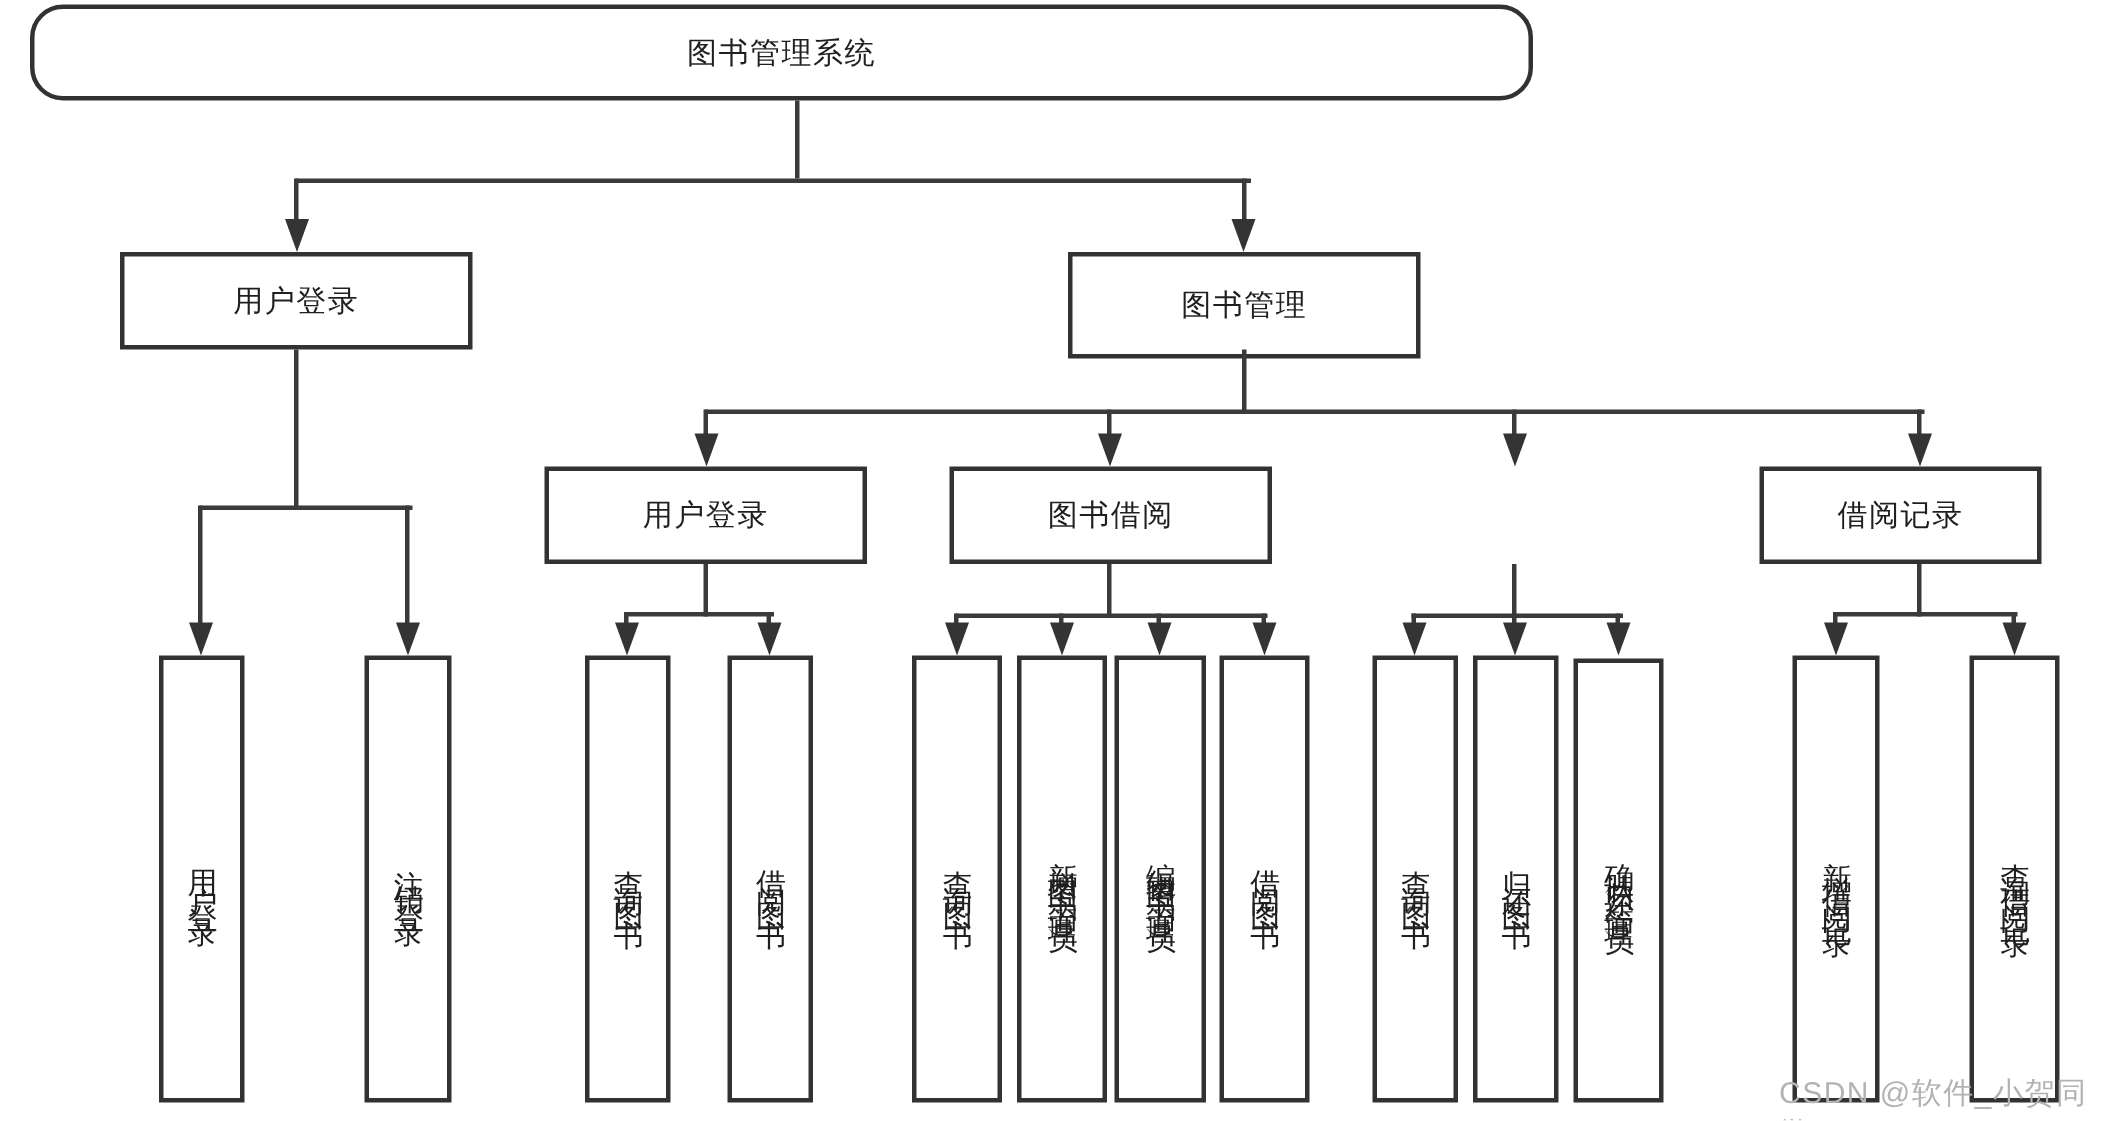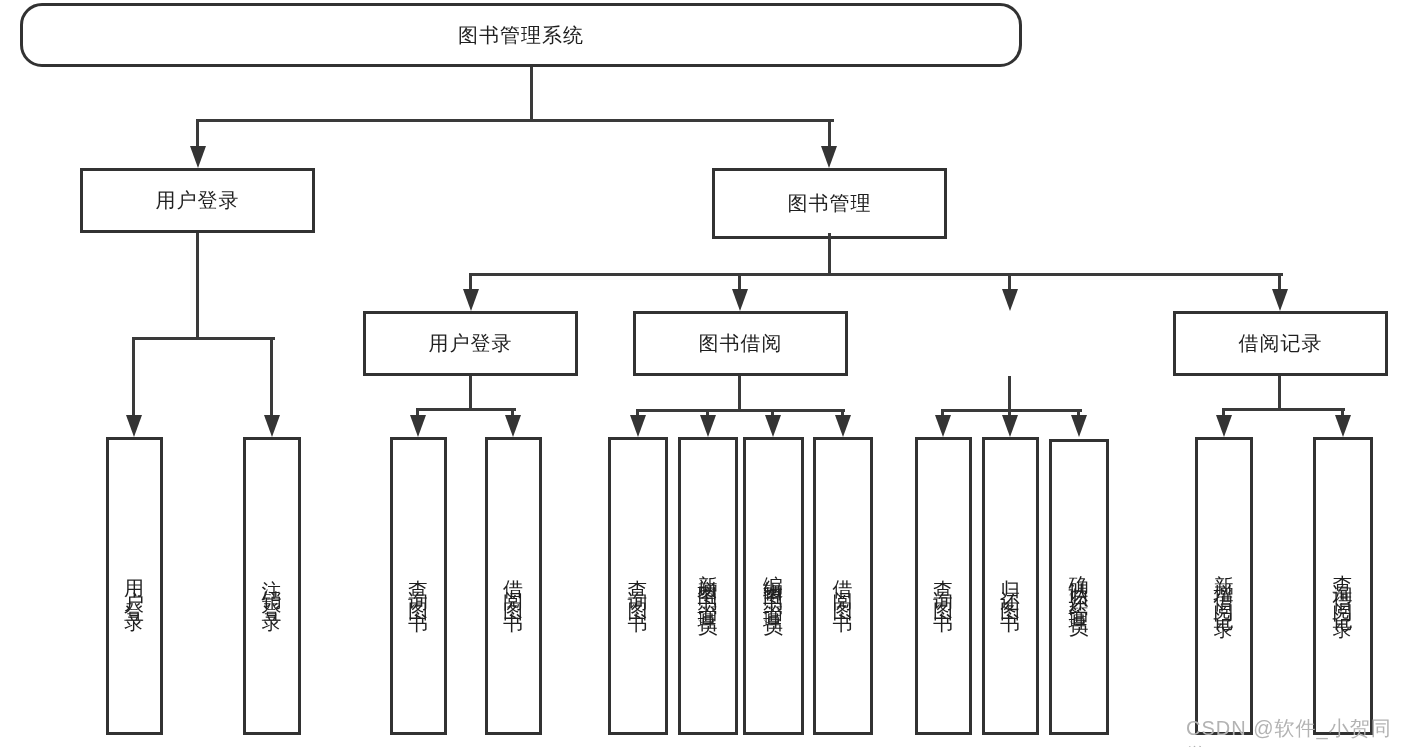--- a/index.html
+++ b/index.html
@@ -72,21 +72,21 @@
   <div class="arw" style="left:1002px;top:289px;"></div>
   <div class="line" style="left:1278px;top:273px;width:3px;height:18px;"></div>
   <div class="arw" style="left:1272px;top:289px;"></div>
 
   <div class="node hnode" style="left:363px;top:311px;width:215px;height:65px;">
     <span>用户登录</span>
   </div>
   <div class="node hnode" style="left:633px;top:311px;width:215px;height:65px;">
     <span>图书借阅</span>
   </div>
-  <div class="node hnode" style="left:1173px;top:311px;width:215px;height:65px;">
+  <div class="node hnode" style="left:1173px;top:311px;width:188px;height:65px;">
     <span>借阅记录</span>
   </div>
 
   <div class="line" style="left:196px;top:233px;width:3px;height:107px;"></div>
   <div class="line" style="left:133px;top:337px;width:142px;height:3px;"></div>
   <div class="line" style="left:132px;top:337px;width:3px;height:80px;"></div>
   <div class="arw" style="left:126px;top:415px;"></div>
   <div class="line" style="left:270px;top:337px;width:3px;height:80px;"></div>
   <div class="arw" style="left:264px;top:415px;"></div>
 

